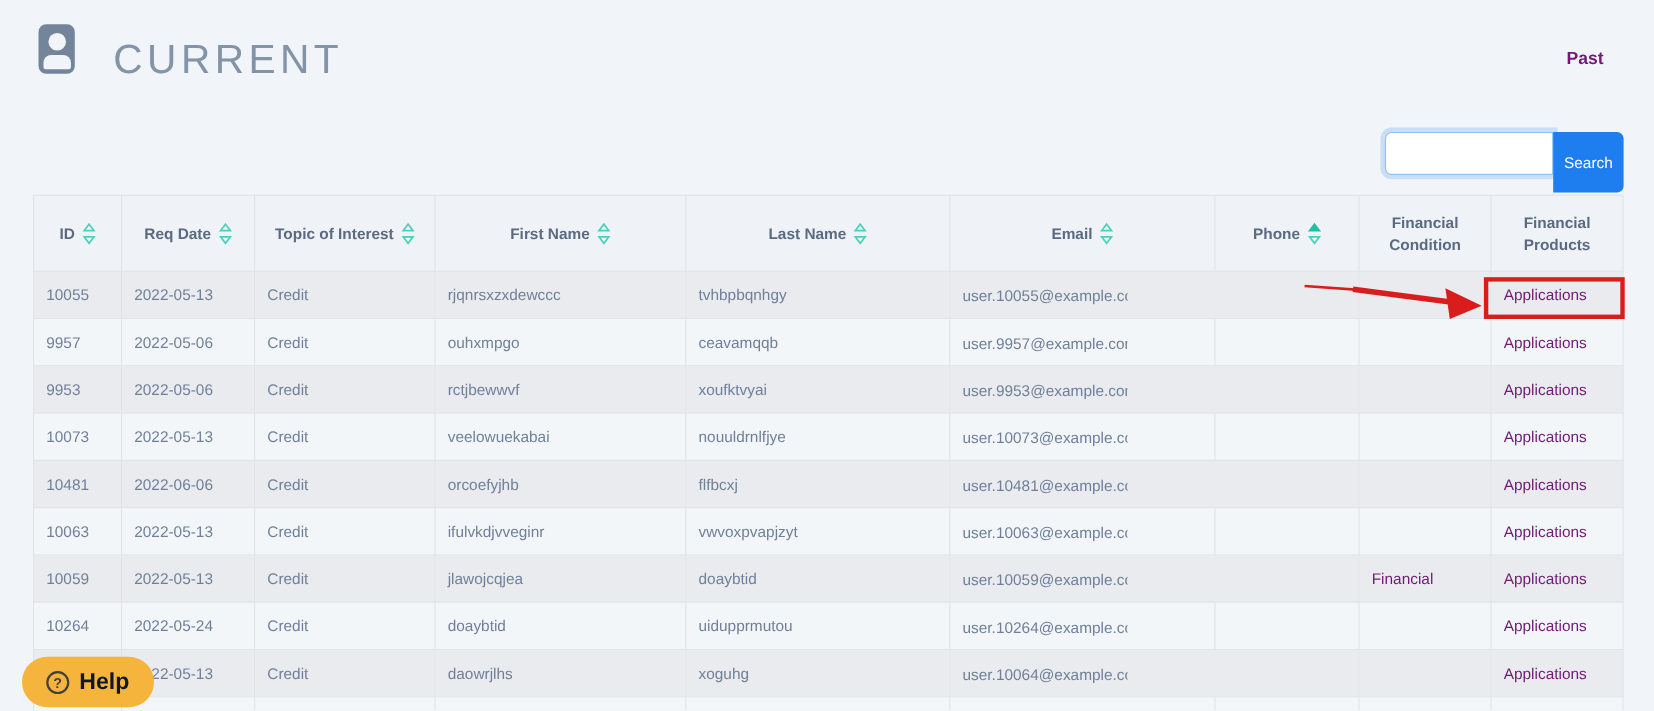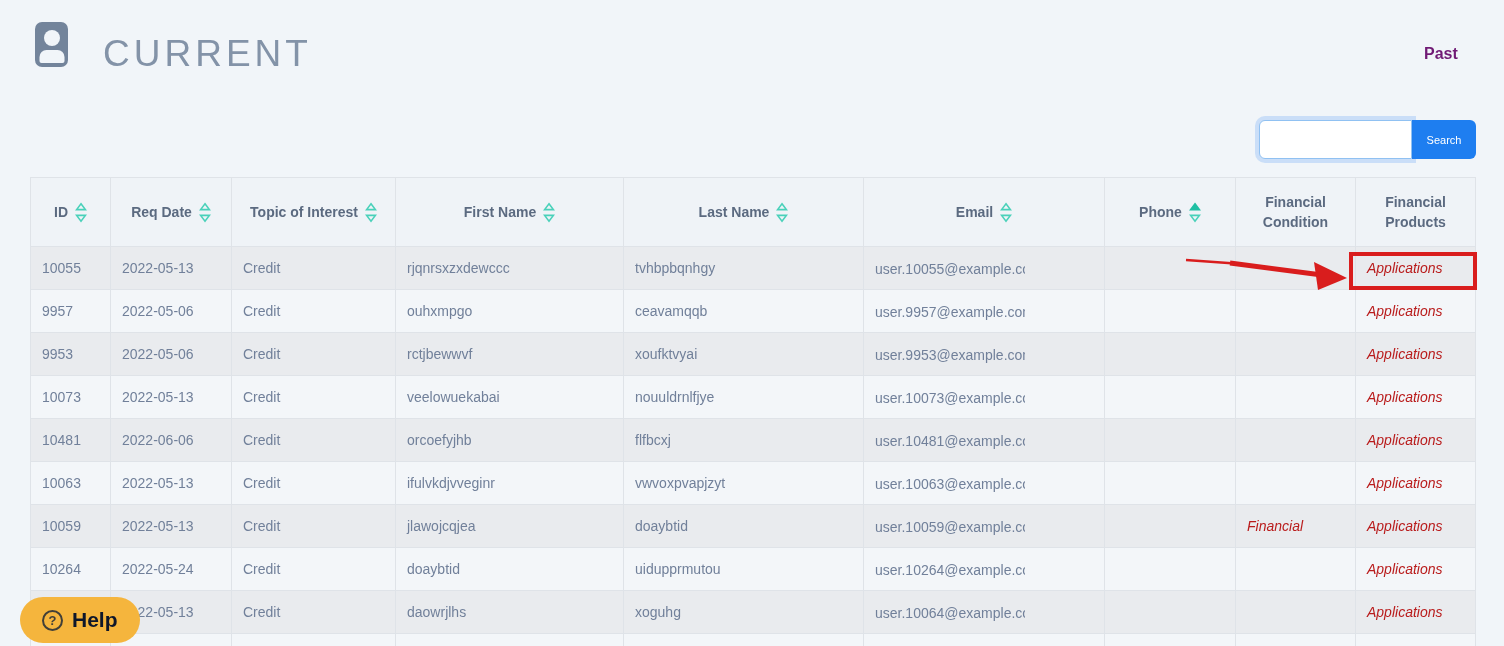--- a/index.html
+++ b/index.html
@@ -17,37 +17,37 @@
   .page-title { position:absolute; left:103px; top:33px; font-size:37px; font-weight:400;
     color:#8393a8; letter-spacing:4px; }
   .past-link { position:absolute; left:1424px; top:45px; font-size:16px; font-weight:600;
     color:#701a75; cursor:pointer; text-decoration:none; }
 
   
   .search-wrap { position:absolute; left:1259px; top:120px; display:flex; }
   .search-input { width:153px; height:39px; border:1px solid #90c1f2; border-radius:6px 0 0 6px;
     background:#ffffff; outline:none; padding:0 10px; font-size:14px; color:#333;
     box-shadow:0 0 0 4px rgba(130,180,245,0.35); }
-  .search-btn { width:64px; height:39px; border:none; background:#1e7ef0; color:#ffffff;
-    font-size:11px; font-family:"Liberation Sans", sans-serif; border-radius:0 6px 6px 0;
+  .search-btn { width:64px; height:55px; border:none; background:#1e7ef0; color:#ffffff;
+    font-size:14px; font-family:"Liberation Sans", sans-serif; border-radius:0 6px 6px 0;
     cursor:pointer; position:relative; z-index:2; }
 
   
   .data-table { position:absolute; left:30px; top:177px; border-collapse:collapse;
     table-layout:fixed; width:1445px; font-size:14px; }
   .data-table th, .data-table td { border:1px solid #dfe3e8; }
   .data-table th { height:69px; background:#eff3f7; color:#5b6a80; font-weight:700;
     text-align:center; vertical-align:middle; padding:0 6px; line-height:1.45; }
   .th-inner { display:inline-flex; align-items:center; gap:7px; justify-content:center; }
   .sort-icon { flex:0 0 auto; display:block; cursor:pointer; }
   .data-table td { height:43px; padding:0 11px; color:#71809a; vertical-align:middle;
     white-space:nowrap; overflow:hidden; }
   .data-table tbody tr:nth-child(odd)  td { background:#e9ebee; }
   .data-table tbody tr:nth-child(even) td { background:#f3f6f9; }
-  .cell-link { color:#b91c1c; text-decoration:none; cursor:pointer;font-style:italic; }
+  .cell-link { color:#701a75; text-decoration:none; cursor:pointer; }
   .email-clip { display:inline-block; max-width:150px; overflow:hidden;
     white-space:nowrap; vertical-align:middle; }
 
   
   .annotation-text { position:absolute; left:934px; top:250px; font-size:15px; font-weight:700;
     color:#d91d1d; white-space:nowrap; z-index:6; }
   .arrow-svg { position:absolute; left:0; top:0; width:1504px; height:646px;
     pointer-events:none; z-index:5; }
   .highlight-box { position:absolute; left:1349px; top:252px; width:128px; height:38px;
     border:4px solid #d91d1d; z-index:6; pointer-events:none; }

